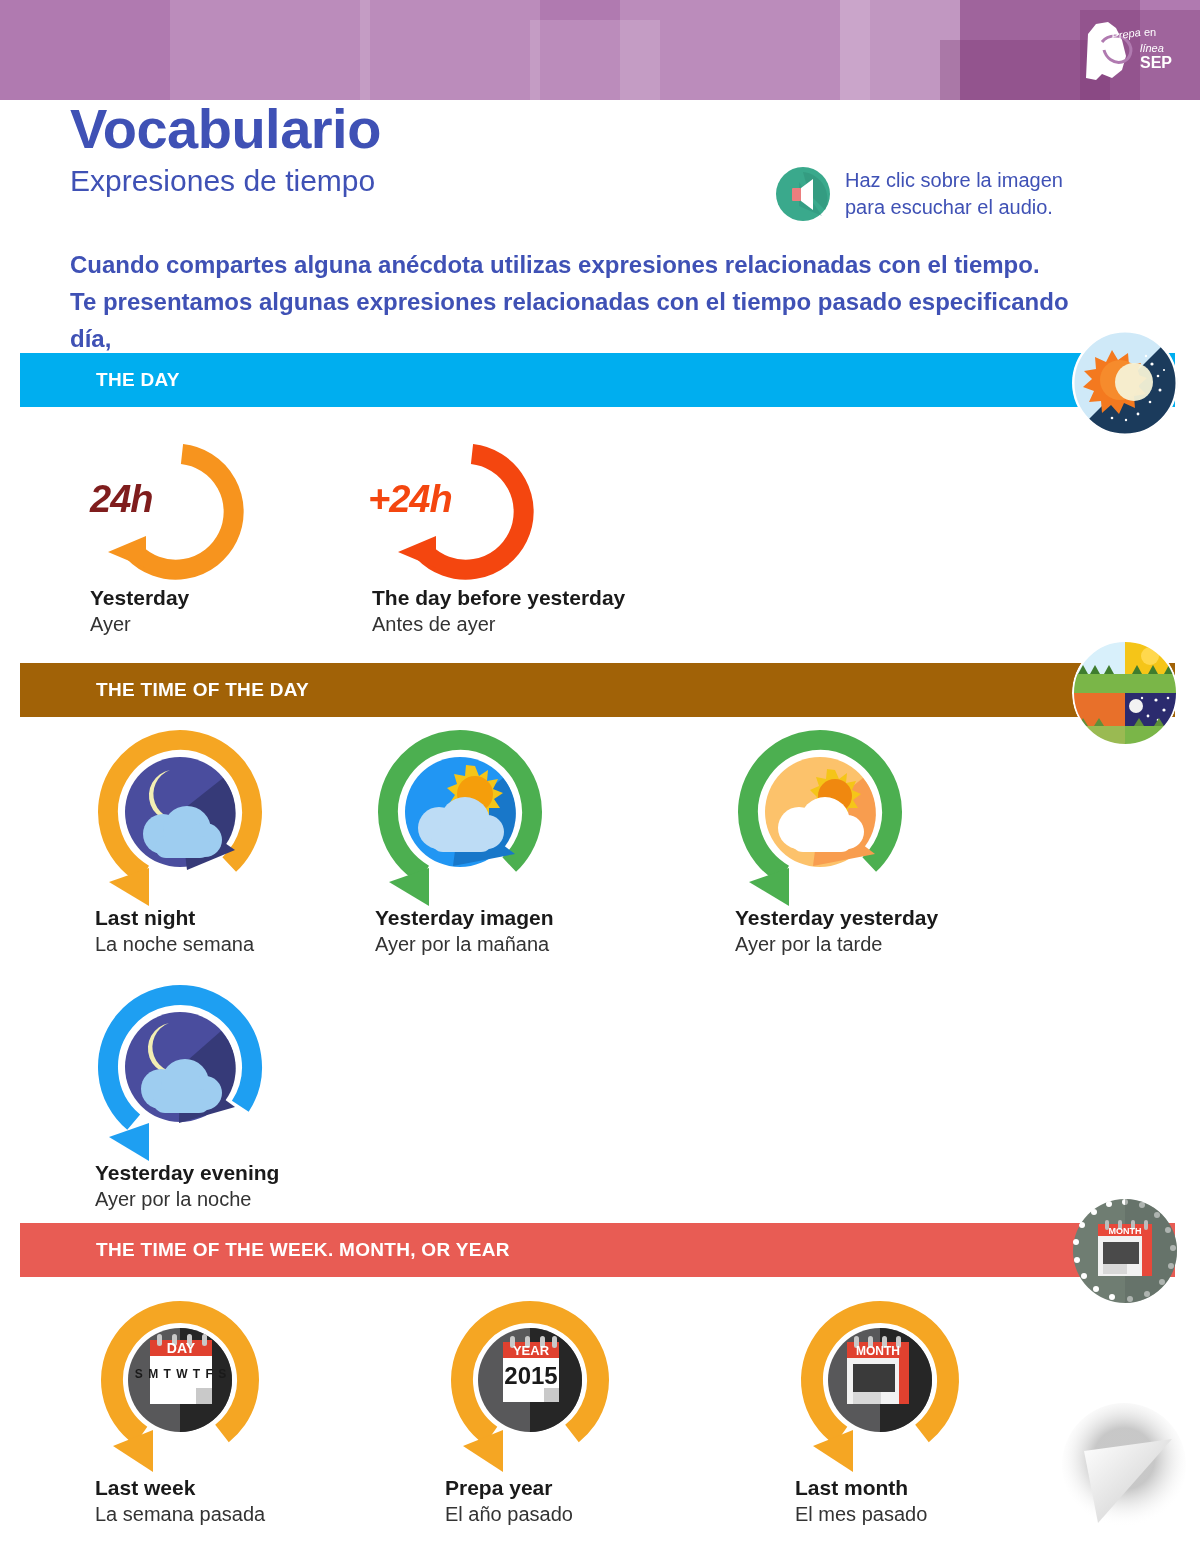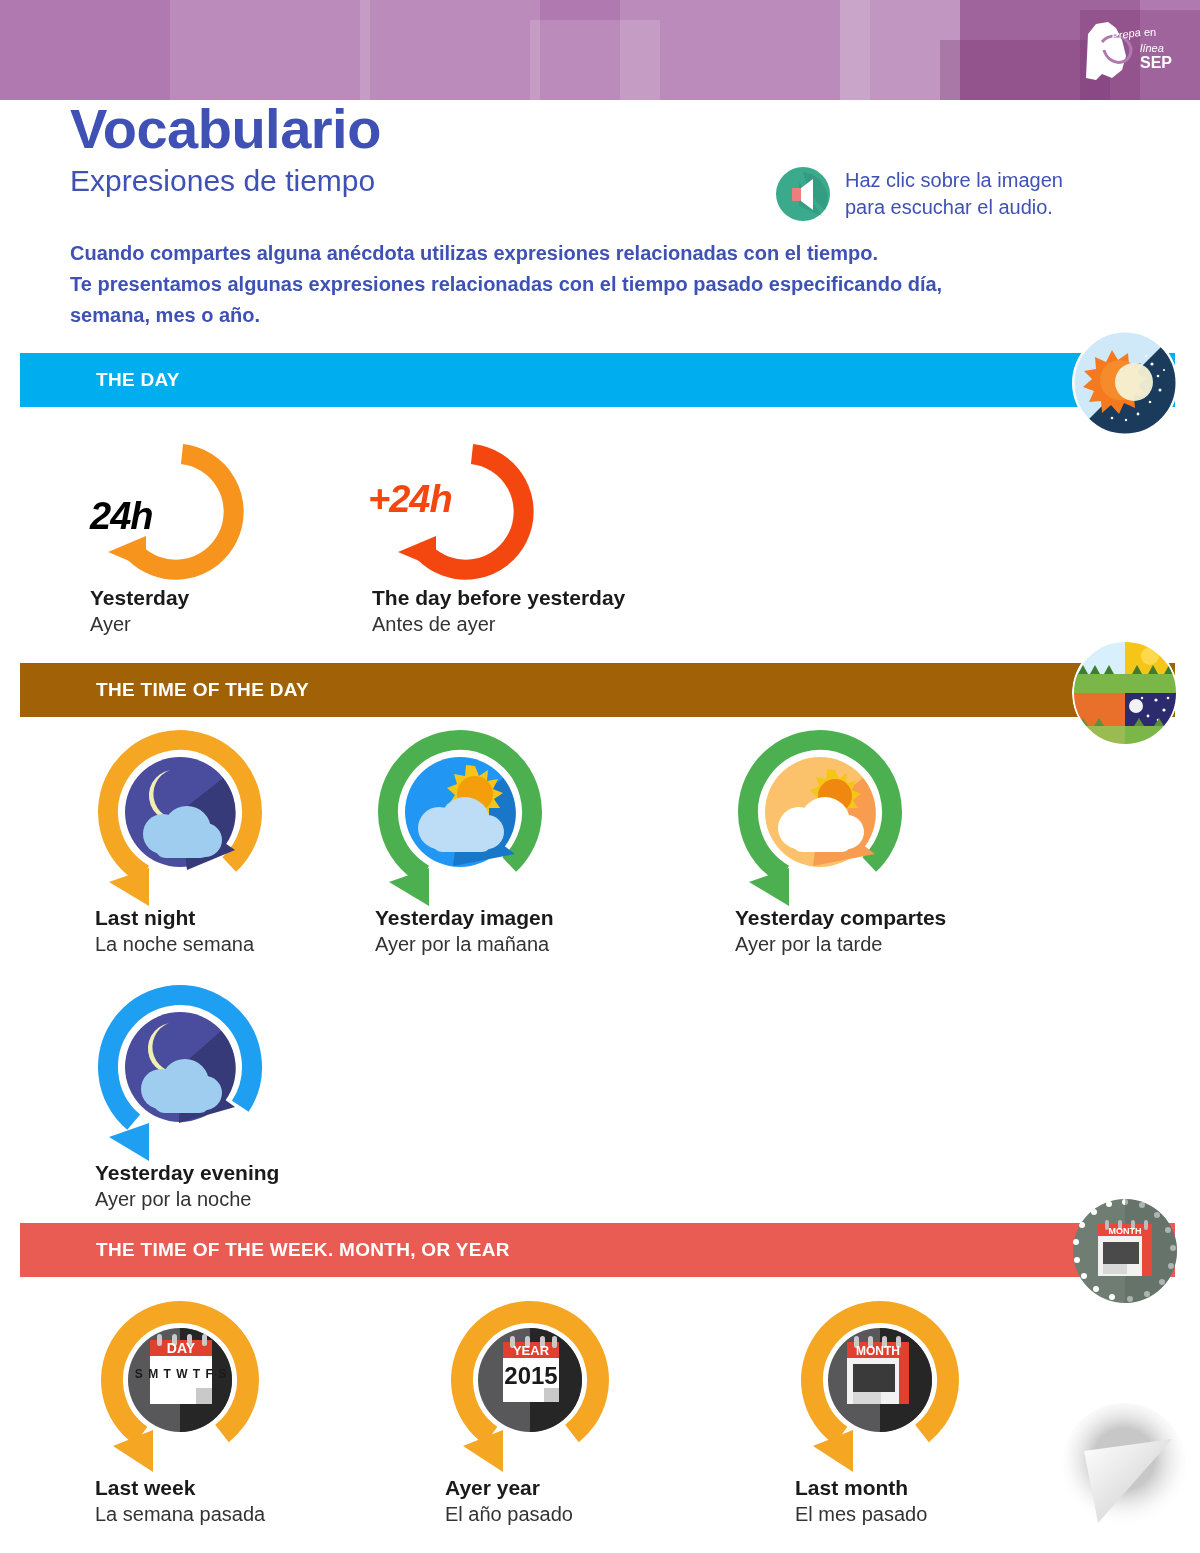--- a/index.html
+++ b/index.html
@@ -76,23 +76,23 @@
   }
   .audio-text {
     font-size: 20px;
     color: #3f51b5;
     line-height: 1.35;
     white-space: pre-line;
   }
 
   .intro {
     position: absolute;
-    left: 70px; top: 238px;
+    left: 70px; top: 246px;
     width: 1010px;
-    font-size: 20px;
+    font-size: 24px;
     font-weight: bold;
     color: #3f51b5;
     line-height: 1.55;
   }
   .intro p { margin: 0; }
 
   
   .section-bar {
     position: absolute;
     left: 20px;
@@ -247,21 +247,21 @@
 </div>
 
 <div class="row" style="top:440px;">
 
   <div class="item" style="left:90px; top:0;">
     <div class="arrow24">
       <svg viewBox="0 0 135 140" width="135" height="140">
         <path d="M92 14 A58 58 0 1 1 44 112" fill="none" stroke="#f7941e" stroke-width="20" stroke-linecap="butt"></path>
         <path d="M56 96 L56 128 L18 112 Z" fill="#f7941e"></path>
       </svg>
-      <div class="txt" style="color:#000000;margin-top:17px;">24h</div>
+      <div class="txt" style="color:#7f1d1d;">24h</div>
     </div>
     <div class="term">Yesterday</div>
     <div class="gloss">Ayer</div>
   </div>
 
   <div class="item" style="left:372px; top:0;">
     <div class="arrow24">
       <svg viewBox="0 0 135 140" width="135" height="140">
         <path d="M100 14 A58 58 0 1 1 52 112" fill="none" stroke="#f4460f" stroke-width="20" stroke-linecap="butt"></path>
         <path d="M64 96 L64 128 L26 112 Z" fill="#f4460f"></path>
@@ -382,21 +382,21 @@
         </g>
         <circle cx="100" cy="66" r="17" fill="#f0880f"></circle>
         <g fill="#ffffff">
           <circle cx="64" cy="98" r="21"></circle>
             <circle cx="90" cy="92" r="25"></circle>
           <circle cx="112" cy="102" r="17"></circle>
           <rect x="56" y="98" width="62" height="24" rx="12"></rect>
         </g>
       </svg>
     </div>
-    <div class="term">Yesterday compartes</div>
+    <div class="term">Yesterday yesterday</div>
     <div class="gloss">Ayer  por la tarde</div>
   </div>
 
 </div>
 
 <div class="row" style="top:985px;">
 
   <div class="item" style="left:95px; top:0;">
     <div class="art">
       <svg viewBox="0 0 170 180" width="170" height="180">
@@ -506,21 +506,21 @@
             <rect x="65" y="36" width="5" height="12" rx="2.5"></rect>
             <rect x="80" y="36" width="5" height="12" rx="2.5"></rect>
             <rect x="95" y="36" width="5" height="12" rx="2.5"></rect>
             <rect x="107" y="36" width="5" height="12" rx="2.5"></rect>
           </g>
           <text x="86" y="55" text-anchor="middle" font-family="Liberation Sans, sans-serif" font-size="13" font-weight="bold" fill="#ffffff">YEAR</text>
           <text x="86" y="84" text-anchor="middle" font-family="Liberation Sans, sans-serif" font-size="24" font-weight="bold" fill="#1a1a1a">2015</text>
         </g>
       </svg>
     </div>
-    <div class="term">Ayer year</div>
+    <div class="term">Prepa year</div>
     <div class="gloss">El año pasado</div>
   </div>
 
   <div class="item" style="left:795px; top:0;">
     <div class="art">
       <svg viewBox="0 0 170 180" width="170" height="180">
         <circle cx="85" cy="80" r="68" fill="none" stroke="#f5a623" stroke-width="22" stroke-dasharray="340 120" transform="rotate(125 85 80)"></circle>
         <path d="M58 130 L58 172 L18 146 Z" fill="#f5a623"></path>
         <circle cx="85" cy="80" r="52" fill="#58585a"></circle>
         <path d="M85 28 A52 52 0 0 1 85 132 Z" fill="#262626"></path>

